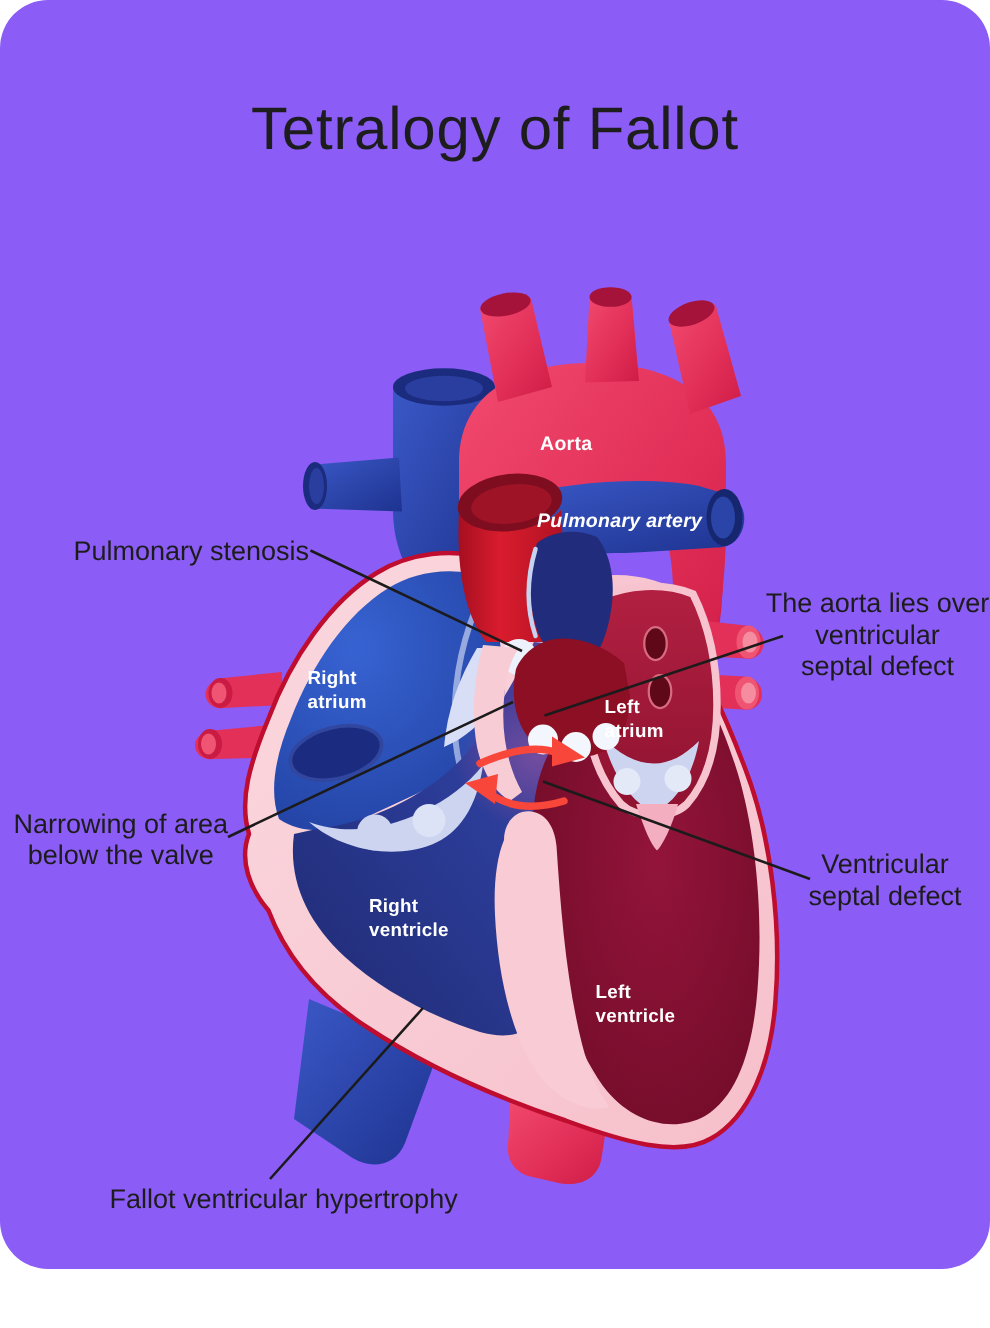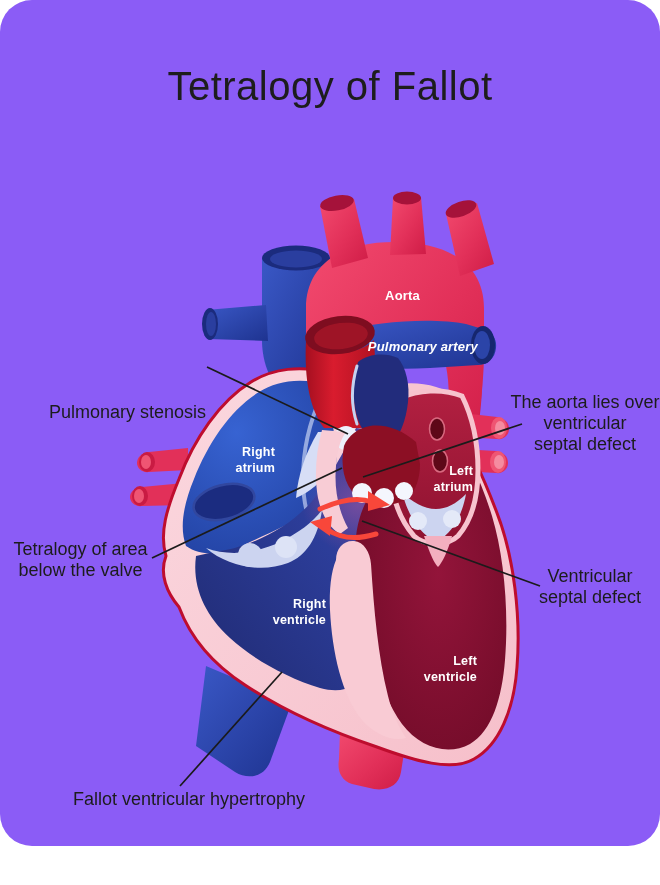--- a/index.html
+++ b/index.html
@@ -13,21 +13,21 @@
     position:absolute;left:0;top:64px;width:660px;text-align:center;
     font-size:40px;font-weight:500;color:#1d1d1d;letter-spacing:.5px;
   }
   .ann{
     position:absolute;font-size:18px;line-height:1.17;color:#1c1c1c;
     white-space:pre-line;font-weight:400;
   }
   .ann.center{text-align:center;}
   .hl{
     position:absolute;color:#ffffff;font-size:12.5px;line-height:1.28;
-    font-weight:600;text-align:right;white-space:pre-line;letter-spacing:.2px;
+    font-weight:600;text-align:left;white-space:pre-line;letter-spacing:.2px;
   }
 </style>
 </head>
 <body>
 
 <div id="stage">
 
   <svg id="heart-svg" width="660" height="885" viewBox="0 0 660 885">
     <defs>
       <linearGradient id="gAorta" x1="0" y1="0" x2="1" y2="1">
@@ -253,27 +253,27 @@
       <line x1="207" y1="367" x2="348" y2="434"></line>
       <line x1="522" y1="424" x2="363" y2="477"></line>
       <line x1="152" y1="558" x2="342" y2="468"></line>
       <line x1="540" y1="586" x2="362" y2="521"></line>
       <line x1="180" y1="786" x2="282" y2="672"></line>
     </g>
   </svg>
 
   <div class="title">Tetralogy of Fallot</div>
 
-  <div class="ann" style="left:49px;top:357px;margin-top:45px;">Pulmonary stenosis</div>
+  <div class="ann" style="left:49px;top:357px;">Pulmonary stenosis</div>
 
   <div class="ann center" style="left:505px;top:392px;width:160px;">The aorta lies over
 ventricular
 septal defect</div>
 
-  <div class="ann center" style="left:8px;top:539px;width:145px;">Tetralogy of area
+  <div class="ann center" style="left:8px;top:539px;width:145px;">Narrowing of area
 below the valve</div>
 
   <div class="ann center" style="left:525px;top:566px;width:130px;">Ventricular
 septal defect</div>
 
   <div class="ann" style="left:73px;top:789px;">Fallot ventricular hypertrophy</div>
 
   <div class="hl" style="left:360px;top:288px;width:60px;font-size:13px;">Aorta</div>
 
   <div class="hl" style="left:358px;top:339px;width:120px;font-size:13px;font-style:italic;">Pulmonary artery</div>

